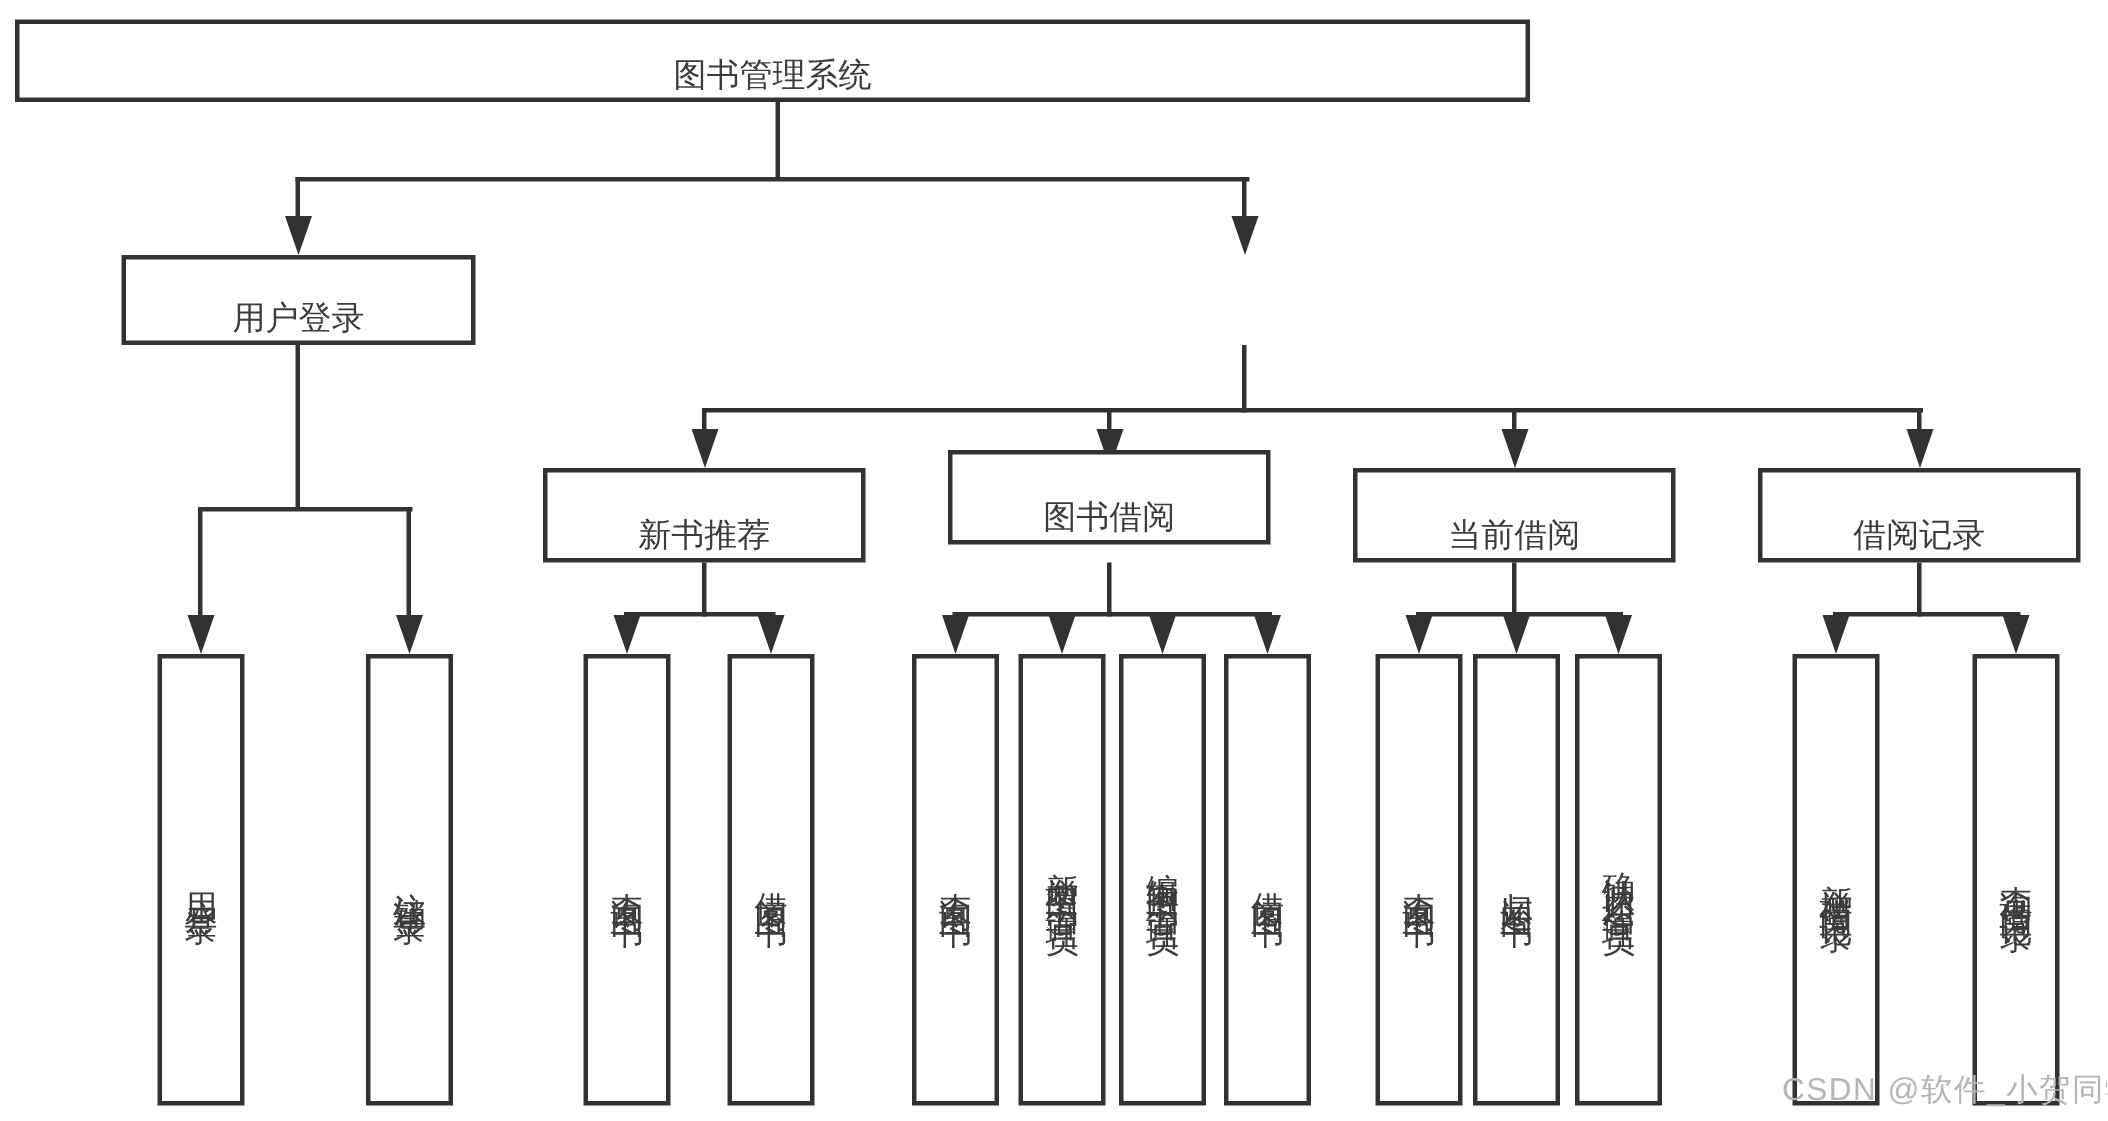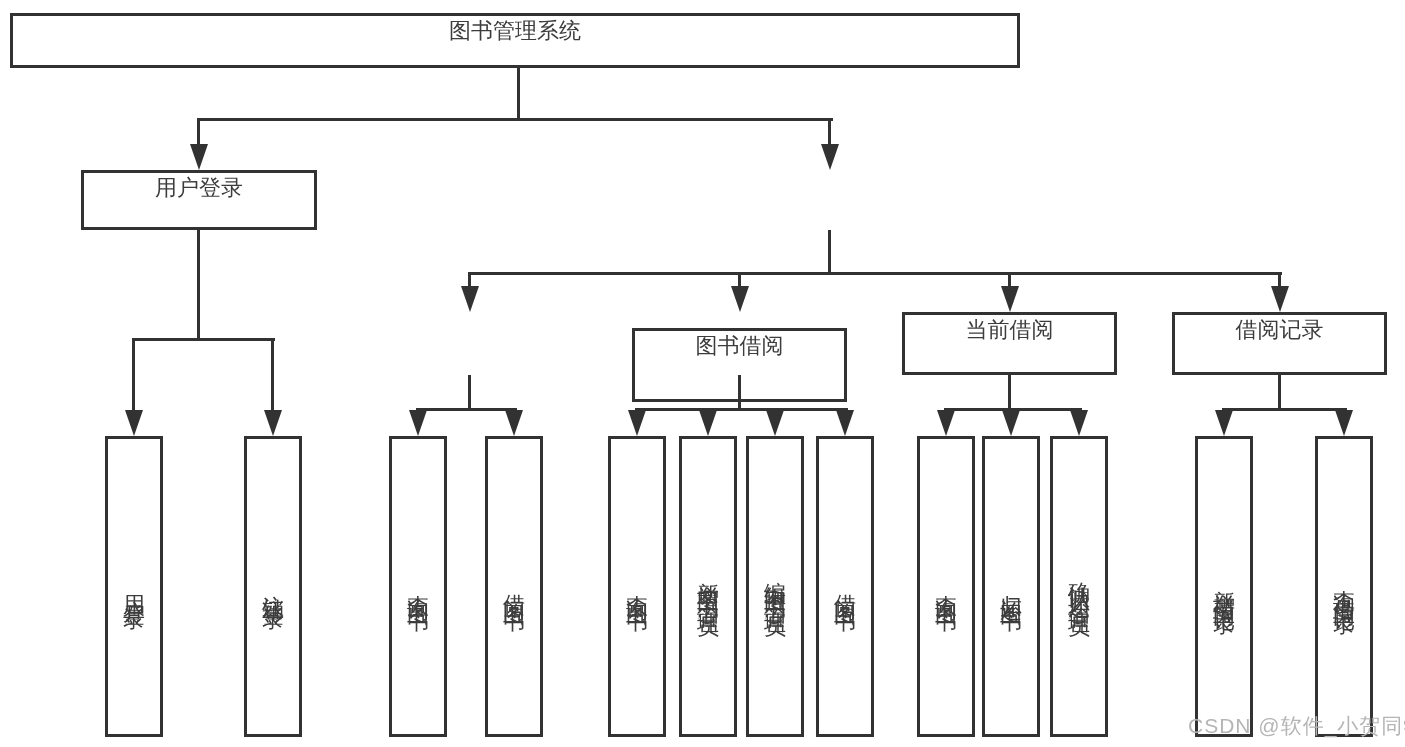--- a/index.html
+++ b/index.html
@@ -2,21 +2,21 @@
 <html><head>
 <meta charset="utf-8">
 <style>
   html,body{margin:0;padding:0;background:#ffffff;}
   .canvas{
     position:relative;width:1405px;height:747px;background:#ffffff;overflow:hidden;
     font-family:"Liberation Sans","DejaVu Sans",sans-serif;color:#3c3c3c;
   }
   .box{
     position:absolute;background:#ffffff;border:3px solid #323232;box-sizing:border-box;
-    display:flex;align-items:flex-start;justify-content:center;
+    display:flex;align-items:flex-end;justify-content:center;
     font-size:22px;color:#3c3c3c;white-space:nowrap;
   }
   .vbox{
     writing-mode:vertical-rl;letter-spacing:5px;line-height:52px;
   }
   .hl{position:absolute;height:3px;background:#323232;}
   .vl{position:absolute;width:3px;background:#323232;}
   .ar{
     position:absolute;width:0;height:0;
     border-left:9px solid transparent;border-right:9px solid transparent;
@@ -58,21 +58,24 @@
   <div class="hl" style="left:468px;top:272px;width:814px;"></div>
   <div class="vl" style="left:468px;top:272px;height:17px;"></div>
   <div class="ar" style="left:461px;top:286px;"></div>
   <div class="vl" style="left:738px;top:272px;height:17px;"></div>
   <div class="ar" style="left:731px;top:286px;"></div>
   <div class="vl" style="left:1008px;top:272px;height:17px;"></div>
   <div class="ar" style="left:1001px;top:286px;"></div>
   <div class="vl" style="left:1278px;top:272px;height:17px;"></div>
   <div class="ar" style="left:1271px;top:286px;"></div>
 
-  <div class="box" style="left:632px;top:328px;width:215px;height:74px;">
+  <div class="box" style="left:362px;top:312px;width:215px;height:63px;">
+    <span>新书推荐</span>
+  </div>
+  <div class="box" style="left:632px;top:300px;width:215px;height:63px;">
     <span>图书借阅</span>
   </div>
   <div class="box" style="left:1172px;top:312px;width:215px;height:63px;">
     <span>借阅记录</span>
   </div>
   <div class="box" style="left:902px;top:312px;width:215px;height:63px;">
     <span>当前借阅</span>
   </div>
 
   <div class="vl" style="left:468px;top:375px;height:36px;"></div>

